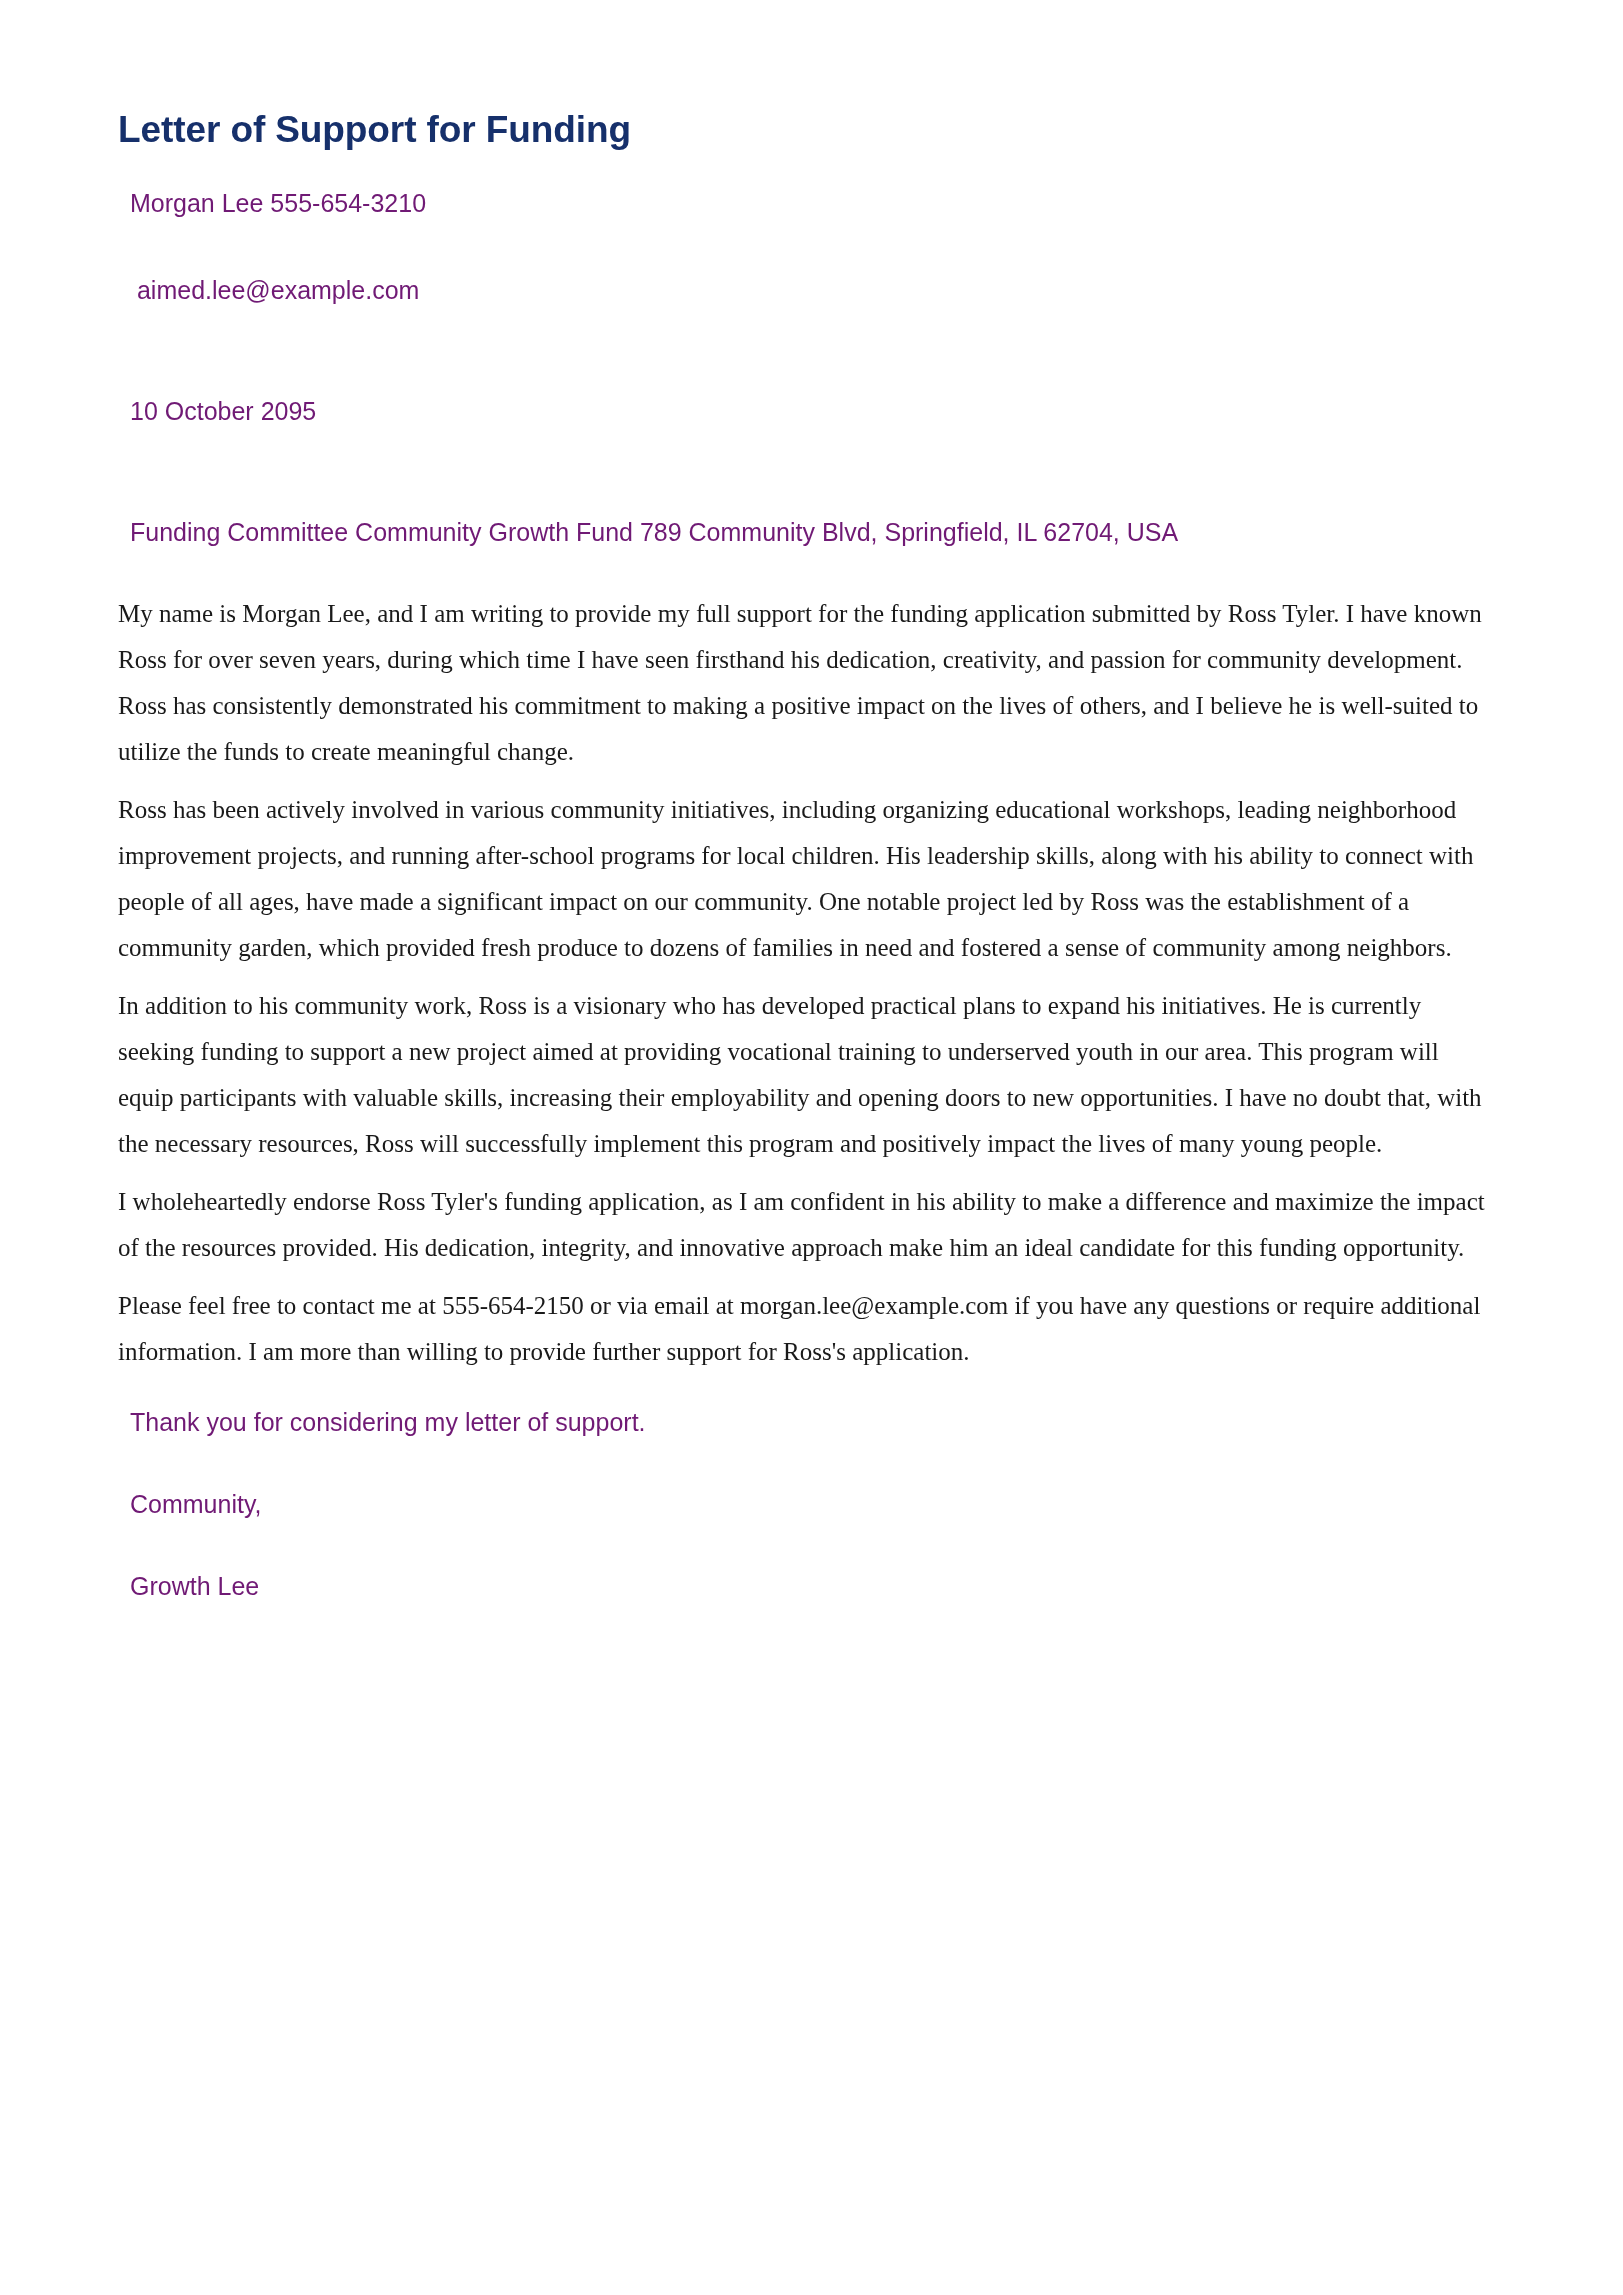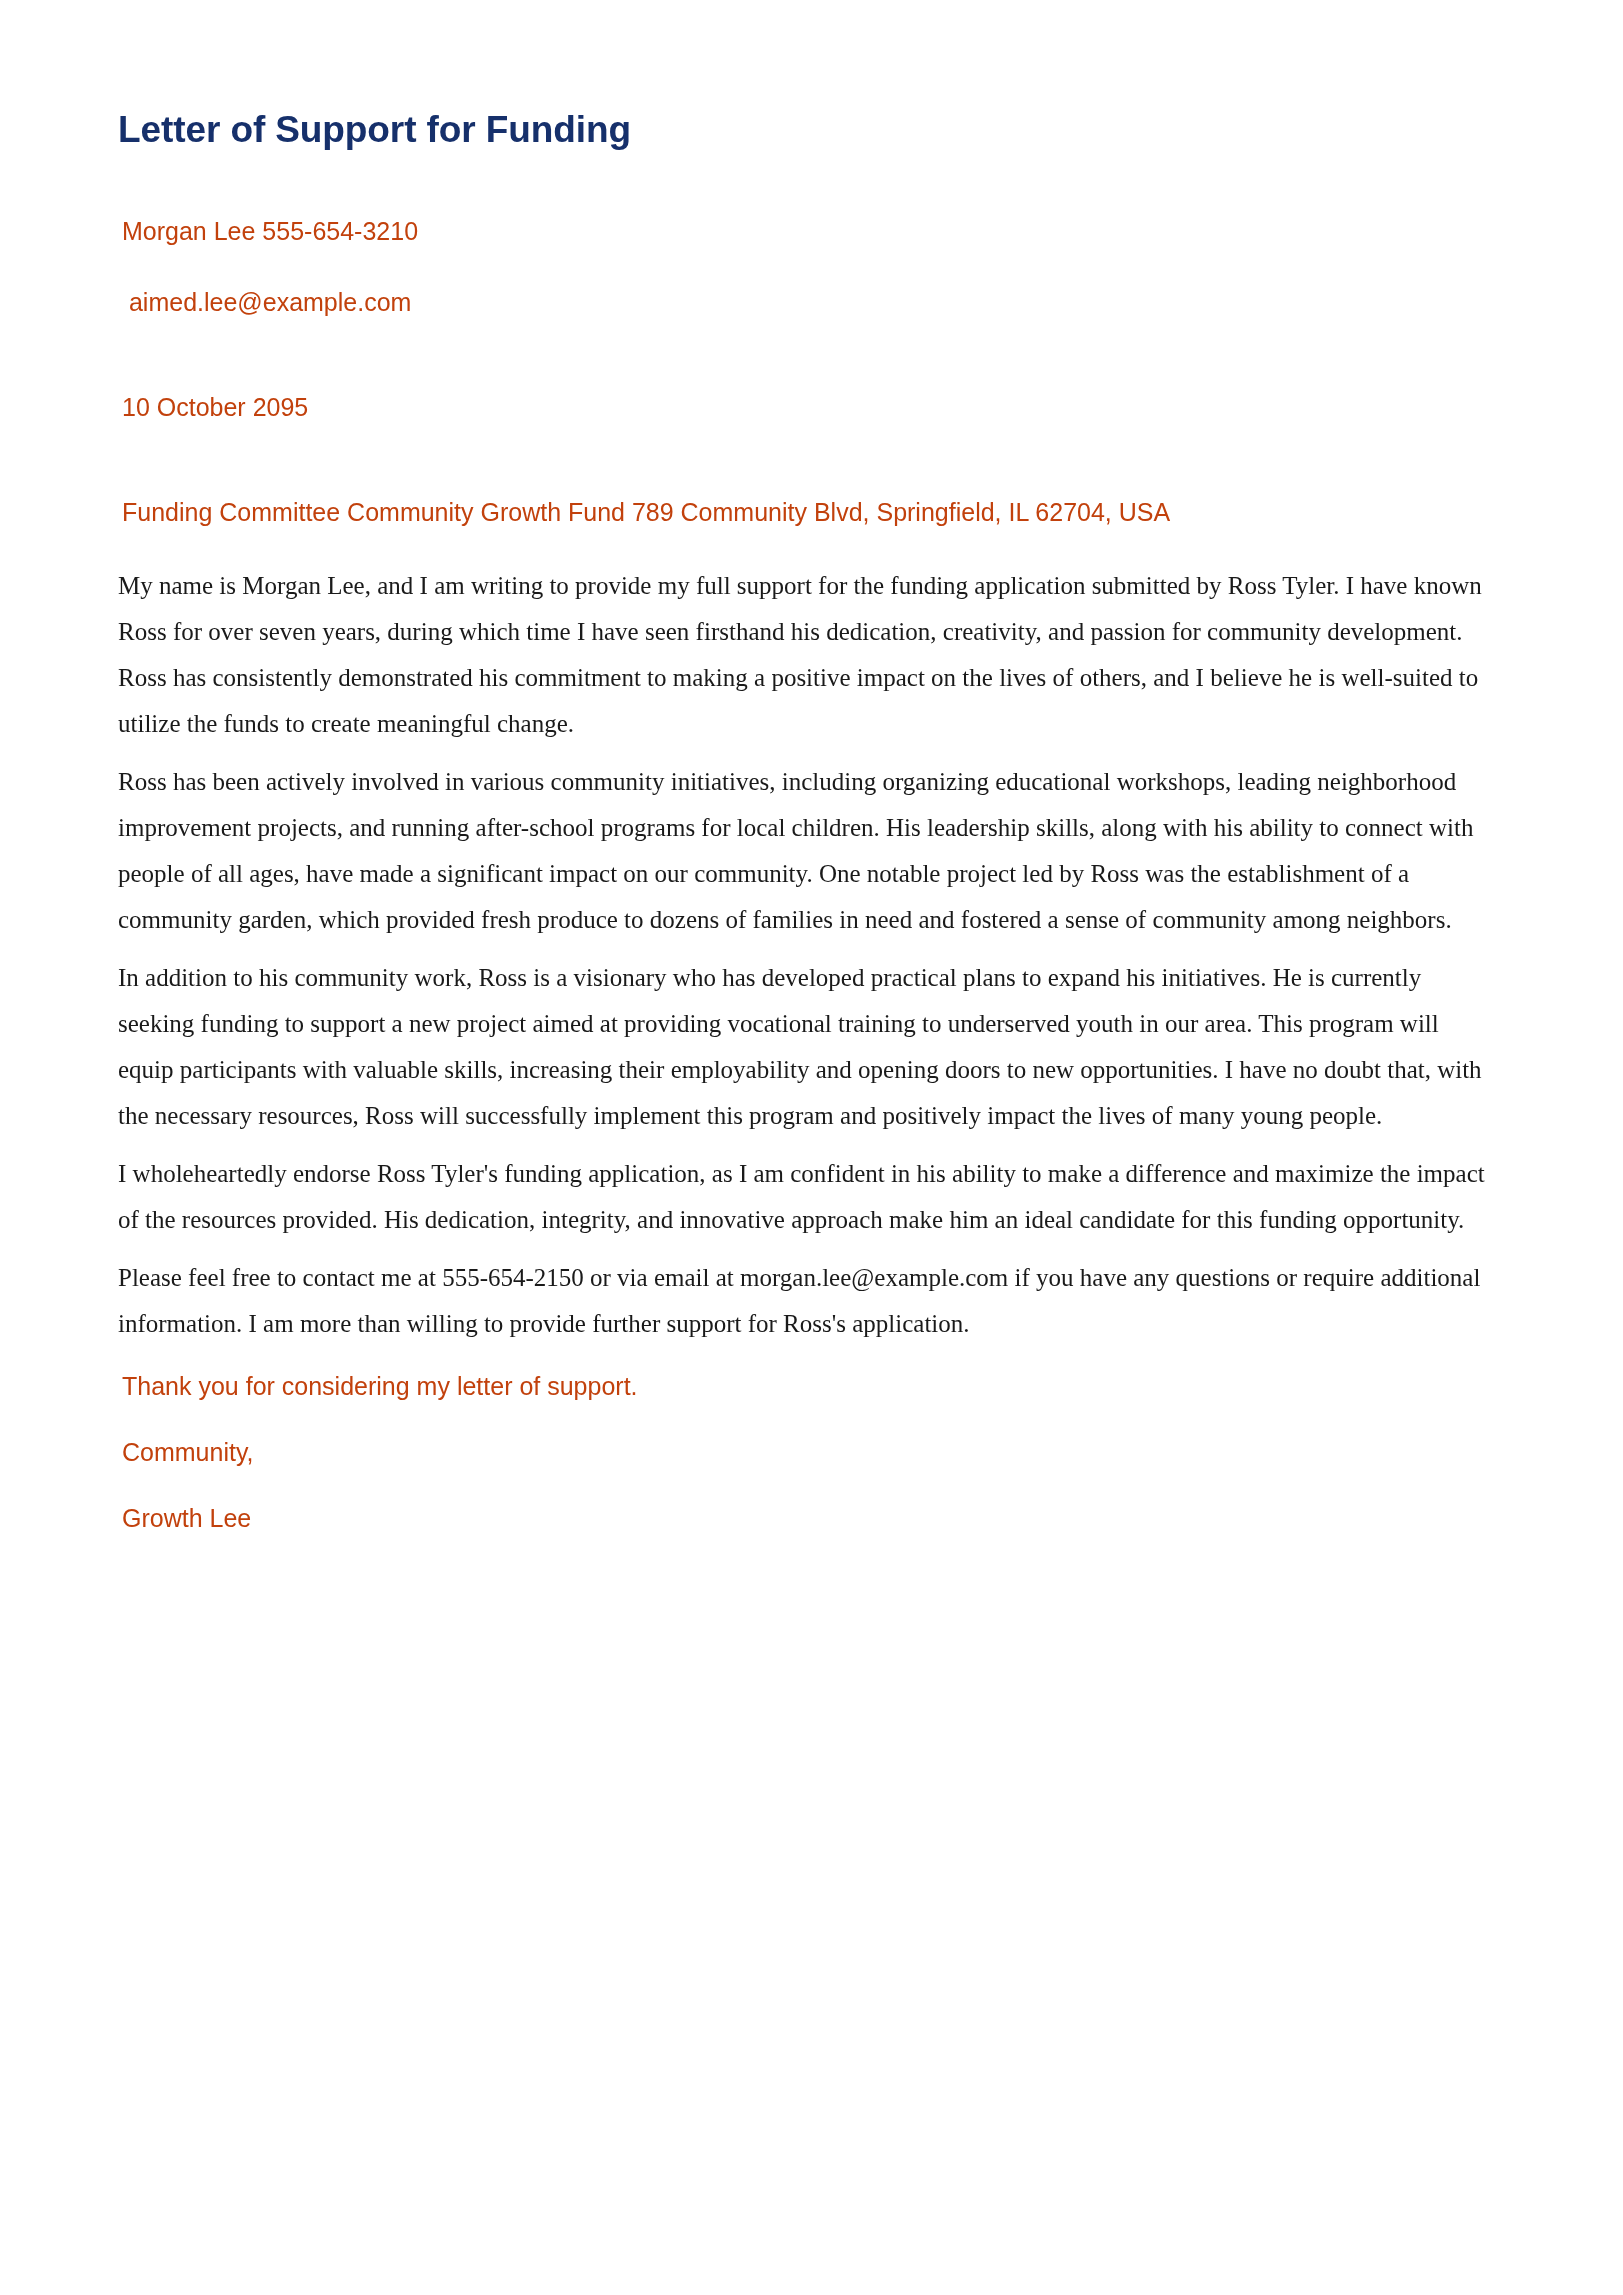--- a/index.html
+++ b/index.html
@@ -24,33 +24,33 @@
     box-sizing: border-box;
     padding: 108px 127px 0 118px;
   }
 
   .doc-title {
     font-size: 37px;
     font-weight: 700;
     color: #16306b;
     letter-spacing: -0.1px;
     line-height: 1.18;
-    margin: 0 0 56px 0;
+    margin: 0 0 28px 0;
     font-family: "Liberation Sans", "DejaVu Sans", sans-serif;
   }
 
   .block {
     width: 1382px;
   }
 
   p.line {
-    margin: 4px;
+    margin: 12px;
     font-size: 25px;
     line-height: 46px;
-    color: #c2410c;
+    color: #701a75;
     font-weight: 400;
     white-space: pre-wrap;
   }
 
   p.para {
     margin: 0;
     font-size: 25px;
     line-height: 46px;
     color: #1a1a1a;
     font-weight: 400;

